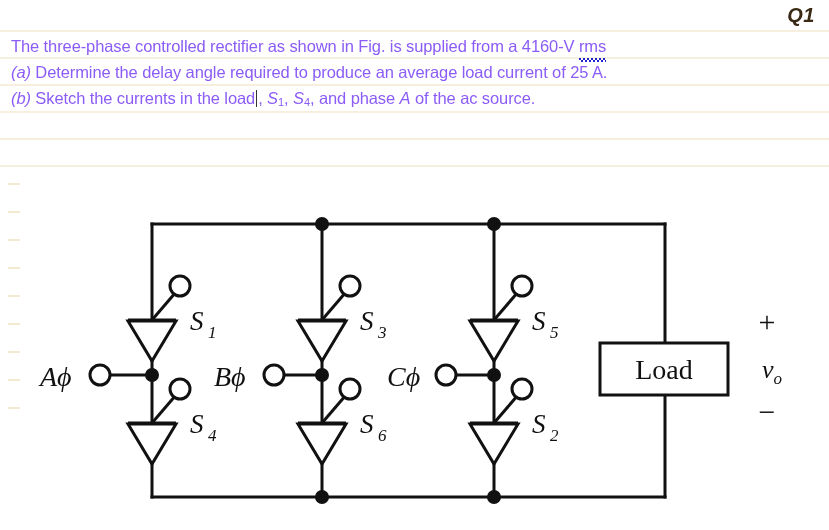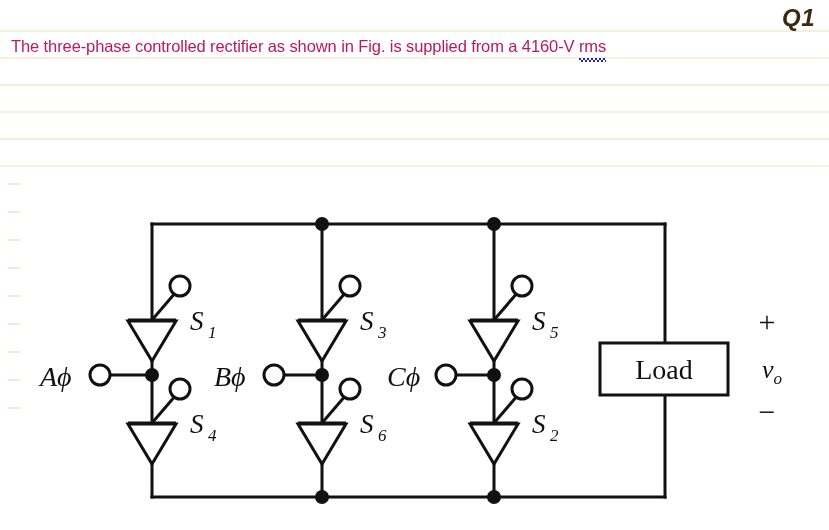--- a/index.html
+++ b/index.html
@@ -36,37 +36,37 @@
   }
 
   
   #q-label {
     position: absolute;
     right: 14px;
     top: 4px;
     font-family: "Liberation Sans", sans-serif;
     font-weight: bold;
     font-style: italic;
-    font-size: 24px;
+    font-size: 20px;
     color: #3a2a14;
     letter-spacing: 0.5px;
   }
 
   
   #problem-text {
     position: absolute;
     left: 11px;
     top: 33px;
     width: 810px;
   }
   .pline {
     font-family: "Liberation Sans", sans-serif;
     font-size: 16.5px;
     line-height: 26px;
-    color: #be185d;
+    color: #8b5cf6;
     white-space: nowrap;
     letter-spacing: -0.1px;
   }
   .it { font-style: italic; }
   .sub {
     font-size: 11px;
     vertical-align: -0.18em;
     font-style: normal;
   }
   .misspell {
@@ -146,21 +146,27 @@
 
 <div id="q-label">Q1</div>
 
 <div id="problem-text">
 
   <div class="pline">
     <span>The three-phase controlled rectifier as shown in Fig. is supplied from a 4160-V </span><span class="misspell"><span>rms</span><span class="squiggle"></span></span>
   </div>
 
 
-
+  <div class="pline">
+    <span class="it">(a)</span><span> Determine the delay angle required to produce an average load current of 25 A.</span>
+  </div>
+
+  <div class="pline">
+    <span class="it">(b)</span><span>  Sketch the currents in the load</span><span class="caret"></span><span>, </span><span class="it">S</span><span class="sub">1</span><span>, </span><span class="it">S</span><span class="sub">4</span><span>, and phase </span><span class="it">A</span><span> of the ac source.</span>
+  </div>
 
 </div>
 
 <div id="circuit">
 <svg width="829" height="380" viewBox="0 0 829 380" xmlns="http://www.w3.org/2000/svg">
 
   <path class="wire" d="M152,74 L665,74"></path>
 
   <path class="wire" d="M152,347 L665,347"></path>
 

